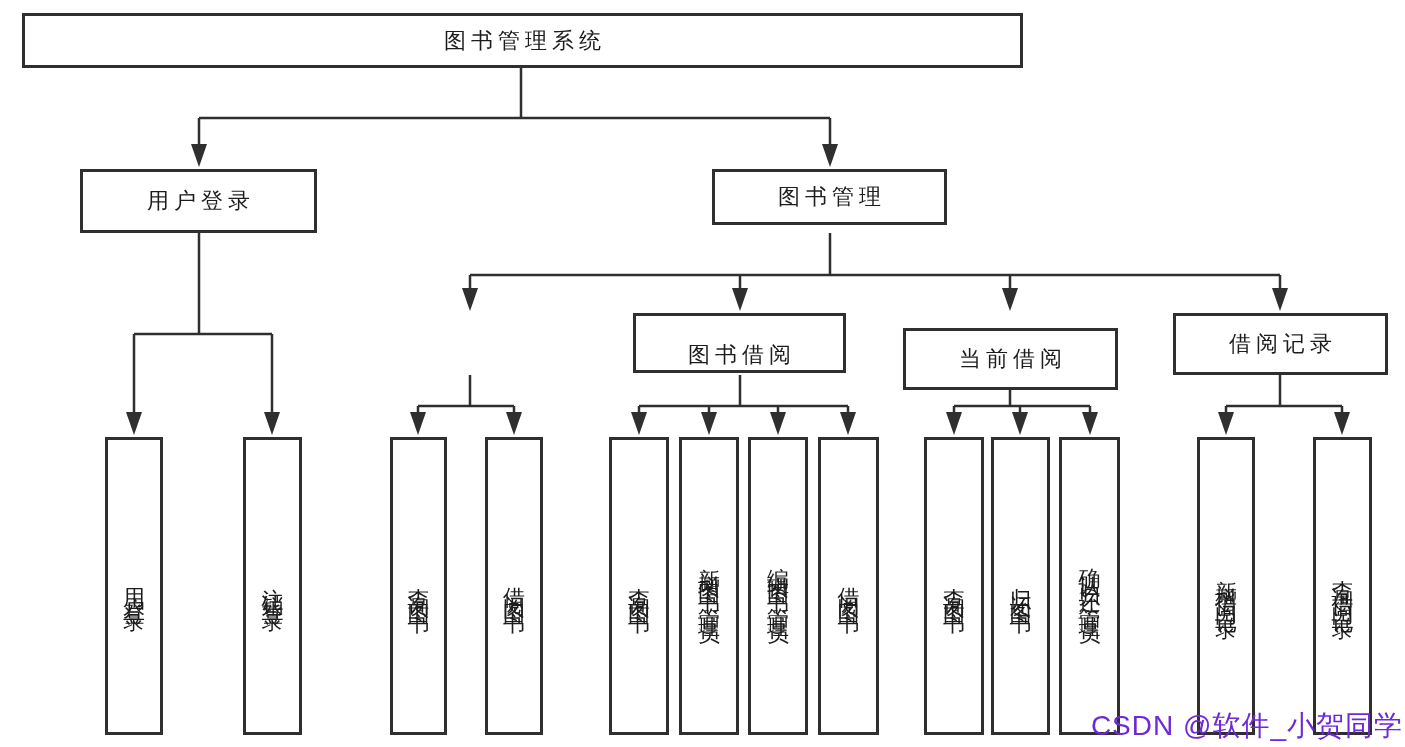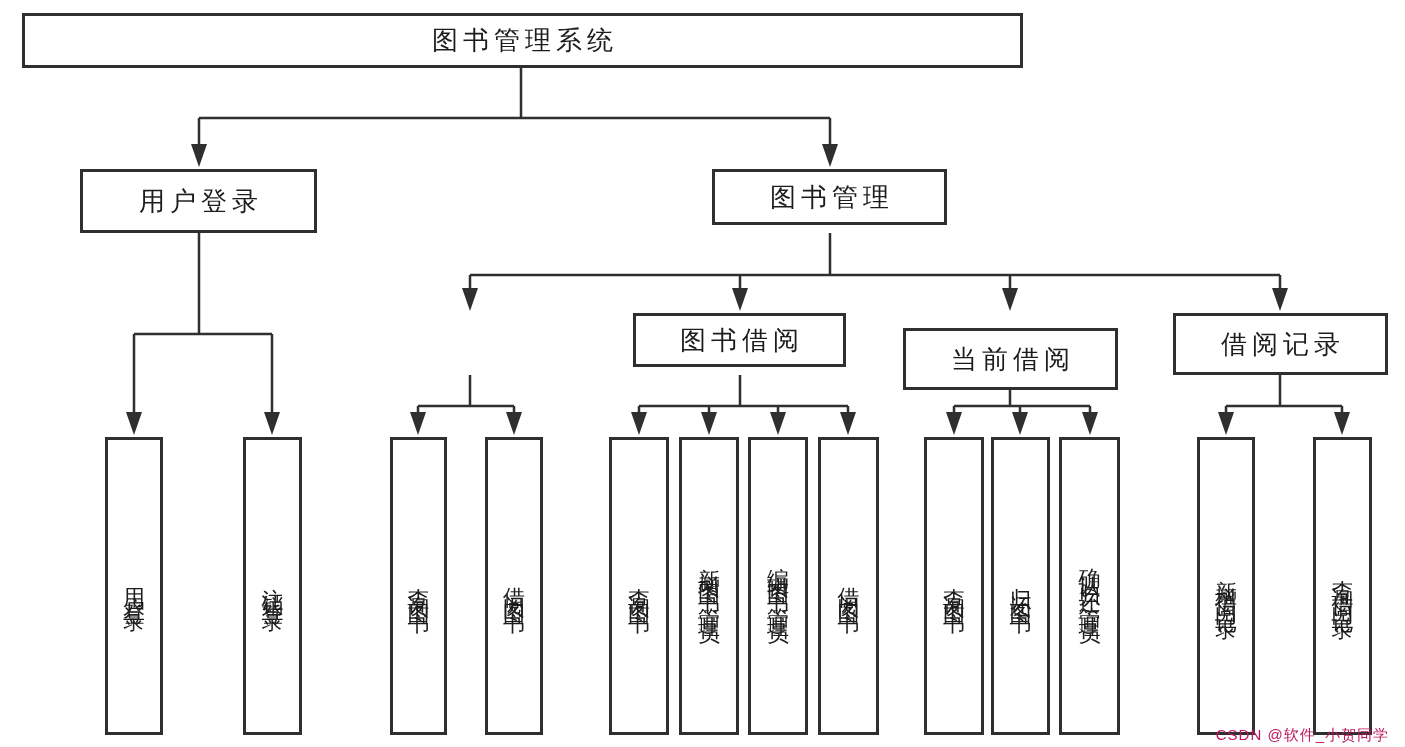--- a/index.html
+++ b/index.html
@@ -26,39 +26,39 @@
     box-sizing: border-box;
     border: 3px solid #2f2f2f;
     background: #ffffff;
     display: flex;
     align-items: center;
     justify-content: center;
     color: #1c1c1c;
     z-index: 1;
   }
   .h-label {
-    font-size: 26px;
+    font-size: 22px;
     letter-spacing: 5px;
     text-indent: 5px; 
     white-space: nowrap;
   }
   .v-label {
     writing-mode: vertical-rl;
     text-orientation: mixed;
     font-size: 22px;
     letter-spacing: 8px;
     white-space: nowrap;
   }
   .watermark {
     position: absolute;
-    right: 16px;
+    right: 2px;
     bottom: 2px;
-    font-size: 15px;
+    font-size: 28px;
     letter-spacing: 1px;
-    color: #be185d;
+    color: #6d28d9;
     z-index: 2;
     white-space: nowrap;
   }
 </style>
 </head>
 <body>
 
 <div class="canvas">
 
   <svg class="connectors" width="1405" height="747" viewBox="0 0 1405 747">
@@ -105,21 +105,21 @@
     <span class="h-label">图书管理系统</span>
   </div>
 
   <div class="node" style="left:80px; top:169px; width:237px; height:64px;">
     <span class="h-label">用户登录</span>
   </div>
   <div class="node" style="left:712px; top:169px; width:235px; height:56px;">
     <span class="h-label">图书管理</span>
   </div>
 
-  <div class="node" style="left:633px; top:313px; width:213px; height:54px;">
+  <div class="node" style="left:633px; top:313px; width:213px; height:60px;align-items:flex-end;">
     <span class="h-label">图书借阅</span>
   </div>
   <div class="node" style="left:903px; top:328px; width:215px; height:62px;">
     <span class="h-label">当前借阅</span>
   </div>
   <div class="node" style="left:1173px; top:313px; width:215px; height:62px;">
     <span class="h-label">借阅记录</span>
   </div>
 
   <div class="node" style="left:105px; top:437px; width:58px; height:298px;">

